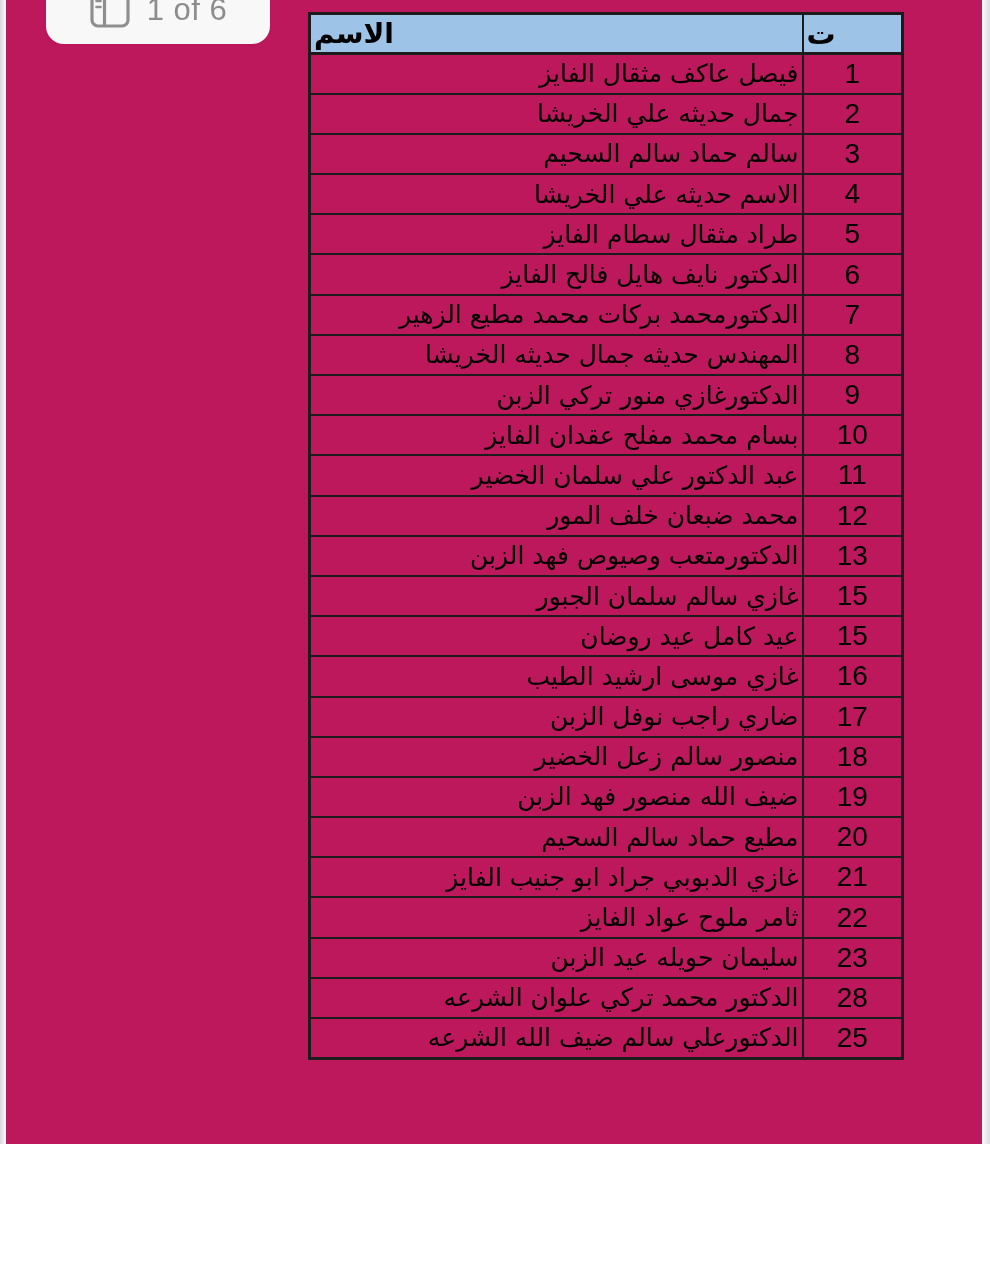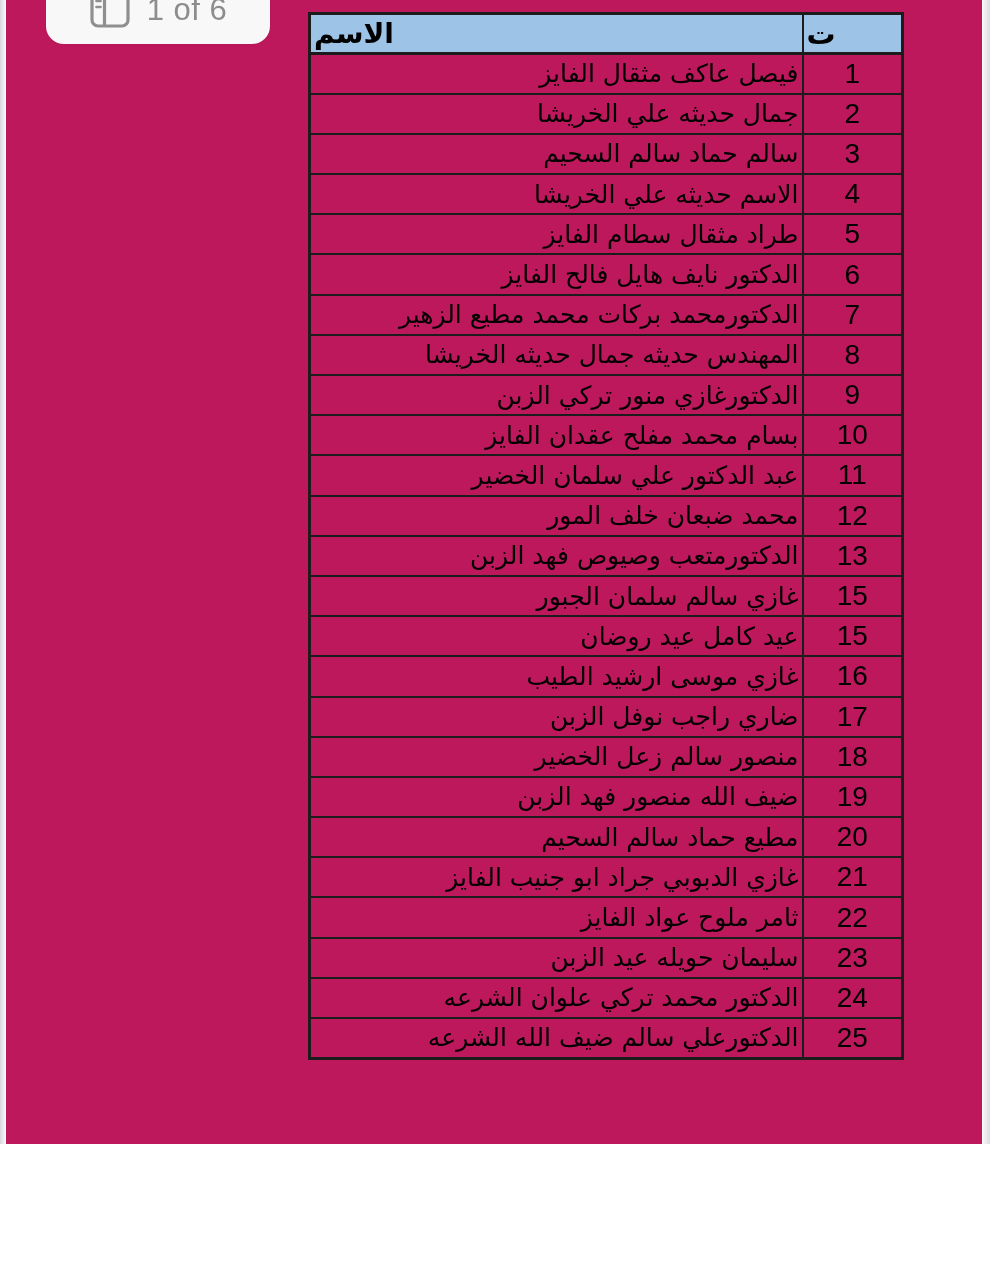--- a/index.html
+++ b/index.html
@@ -236,21 +236,21 @@
     <td class="c-index">22</td>
     <td class="c-name">ثامر ملوح عواد الفايز</td>
   </tr>
 
   <tr>
     <td class="c-index">23</td>
     <td class="c-name">سليمان حويله عيد الزبن</td>
   </tr>
 
   <tr>
-    <td class="c-index">24</td>
+    <td class="c-index">28</td>
     <td class="c-name">الدكتور محمد تركي علوان الشرعه</td>
   </tr>
 
   <tr>
     <td class="c-index">25</td>
     <td class="c-name">الدكتورعلي سالم ضيف الله الشرعه</td>
   </tr>
 </tbody>
     </table>
   </div>

